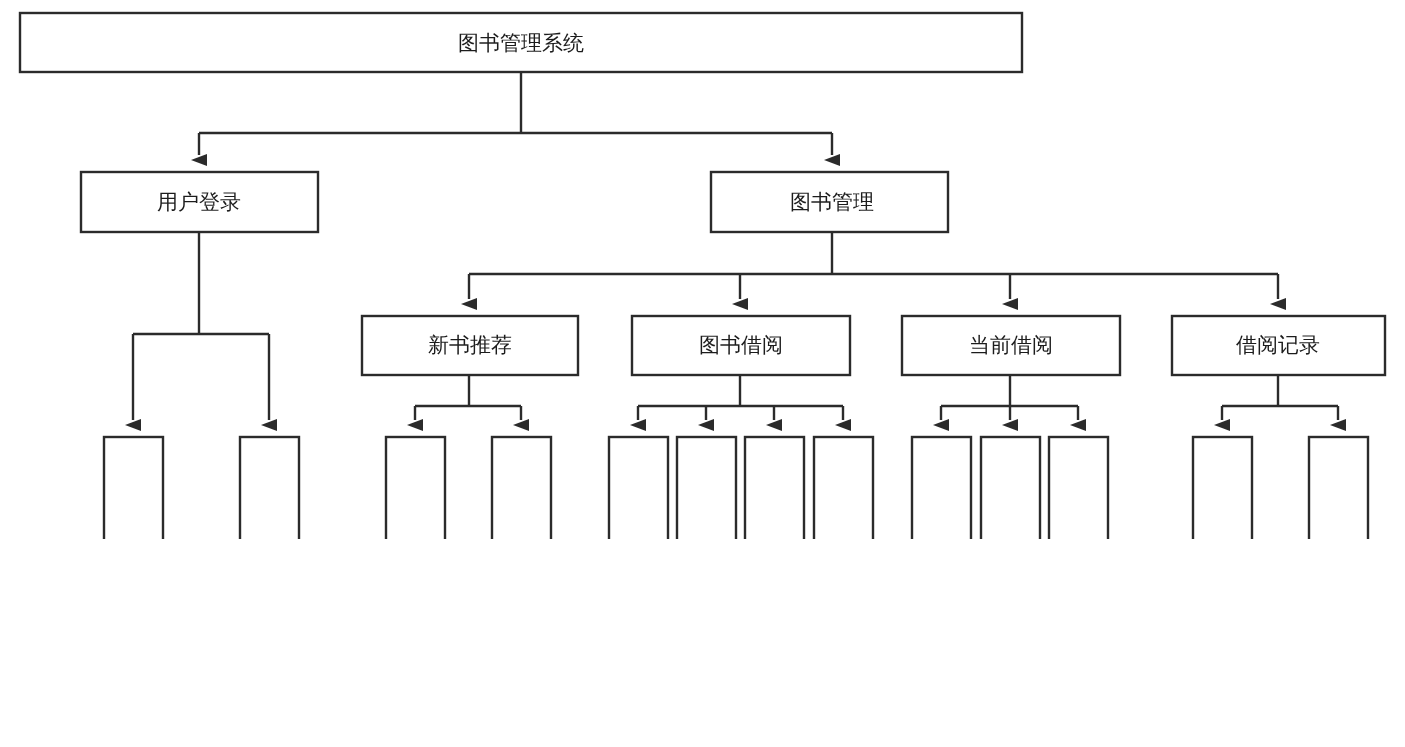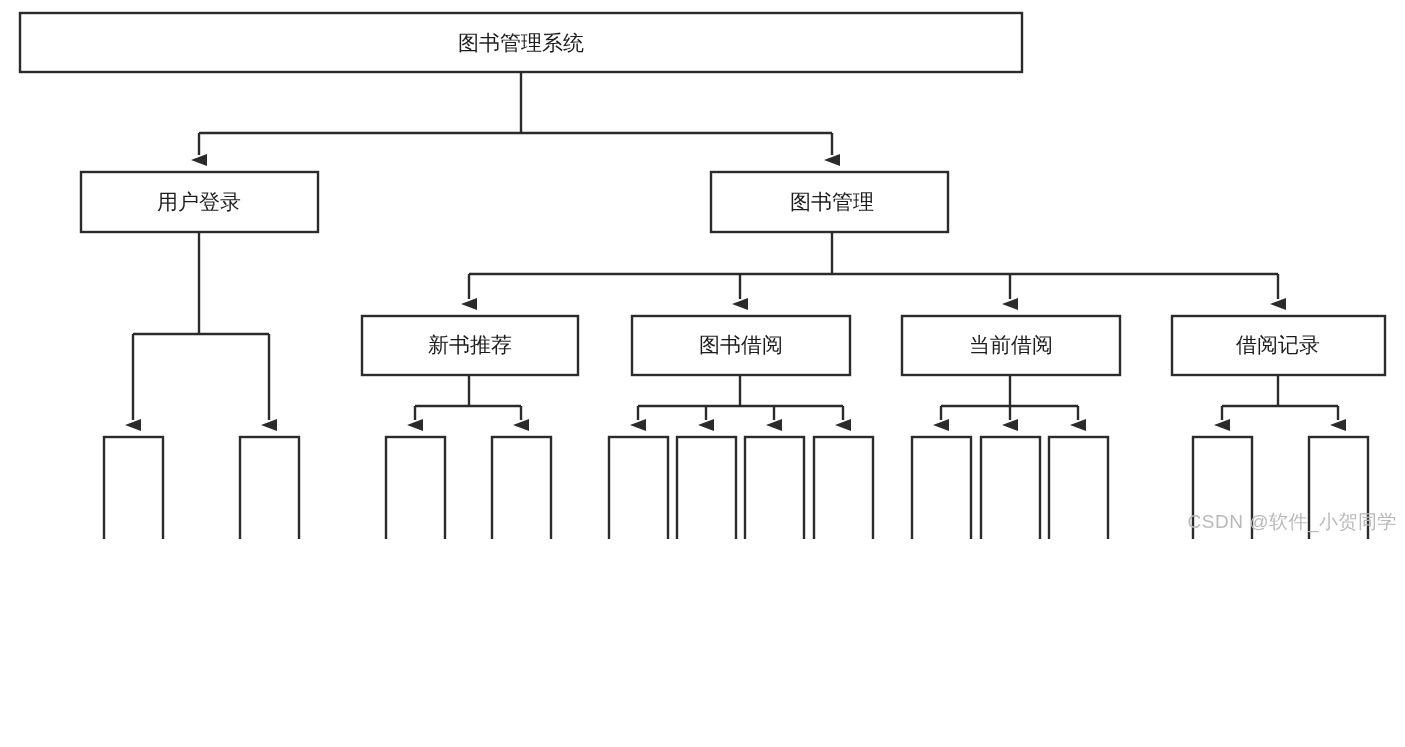--- a/index.html
+++ b/index.html
@@ -200,14 +200,13 @@
   <div class="leaf-label-v" style="left:745px; top:437px; width:59px; height:297px; align-items:flex-start; padding-top:6px;">编辑图书（管理员）</div>
   <div class="leaf-label-v" style="left:814px; top:437px; width:59px; height:297px;">借阅图书</div>
 
   <div class="leaf-label-v" style="left:912px; top:437px; width:59px; height:297px;">查询图书</div>
   <div class="leaf-label-v" style="left:981px; top:437px; width:59px; height:297px;">归还图书</div>
   <div class="leaf-label-v" style="left:1049px; top:437px; width:59px; height:297px; align-items:flex-start; padding-top:6px;">确认归还（管理员）</div>
 
   <div class="leaf-label-v" style="left:1193px; top:437px; width:59px; height:297px;">新增借阅记录</div>
   <div class="leaf-label-v" style="left:1309px; top:437px; width:59px; height:297px;">查询借阅记录</div>
 
-  <div class="watermark">CSDN @软件_小贺同学</div>
 </div>
 
 </body></html>

